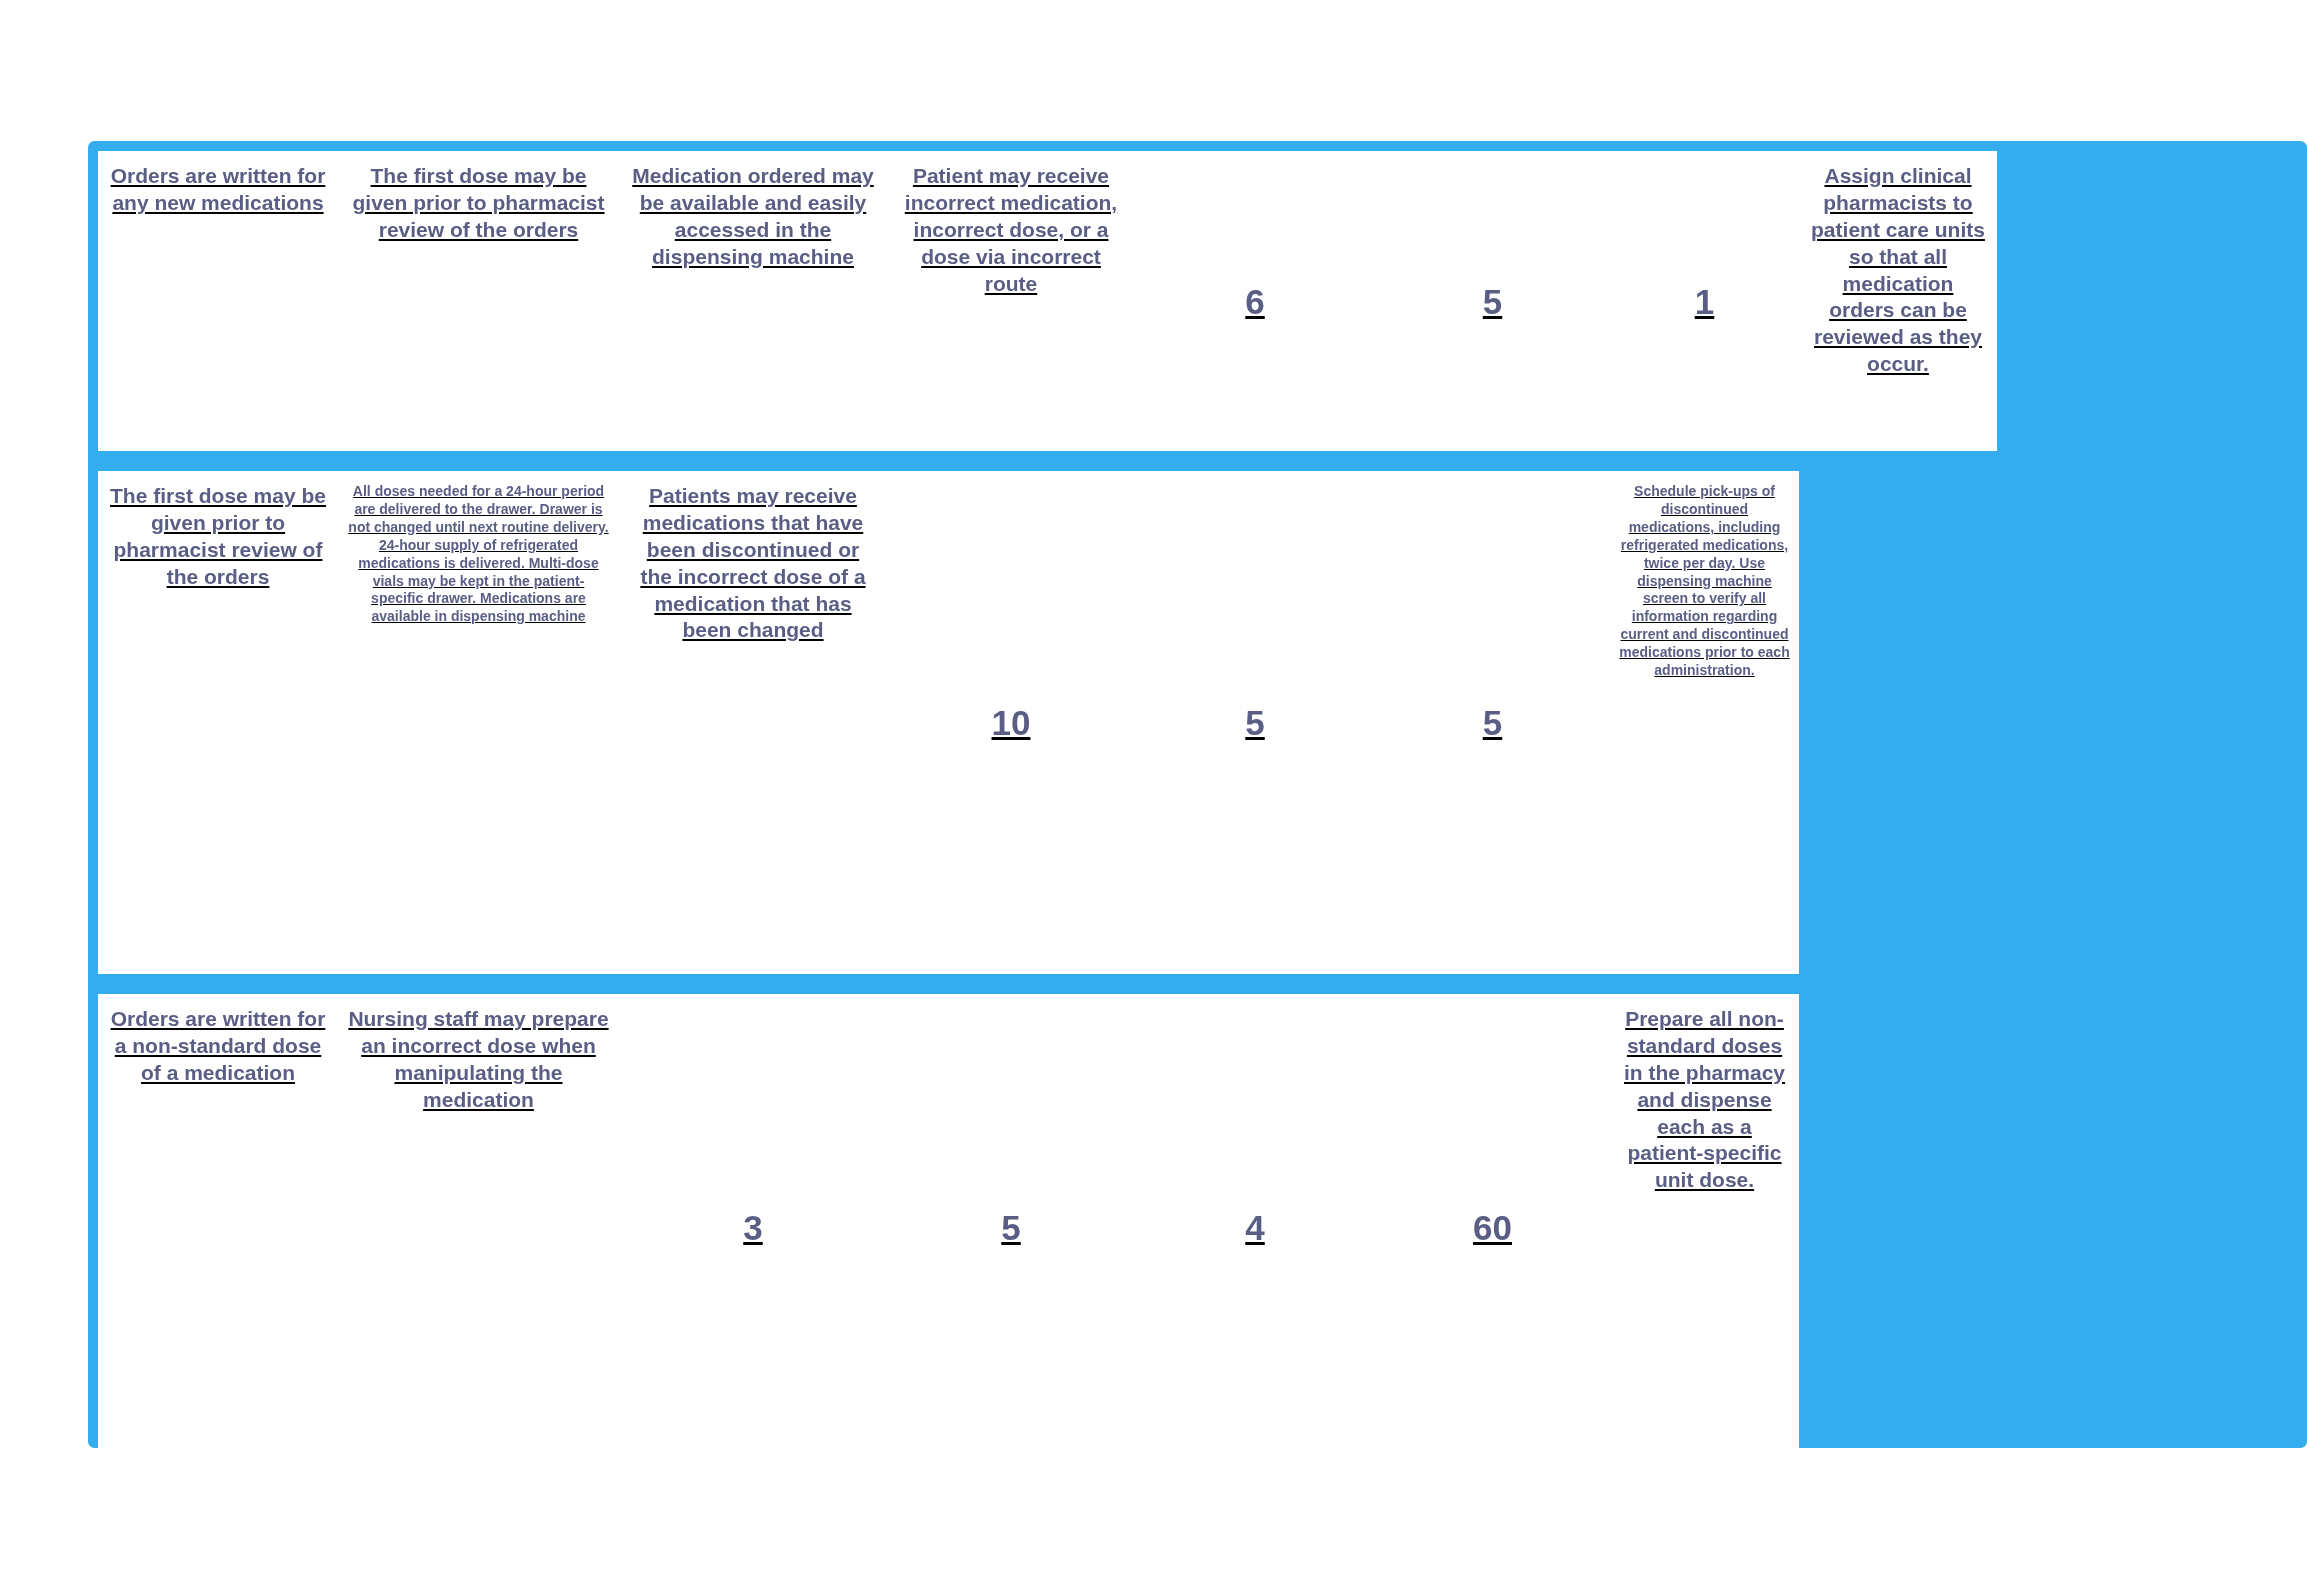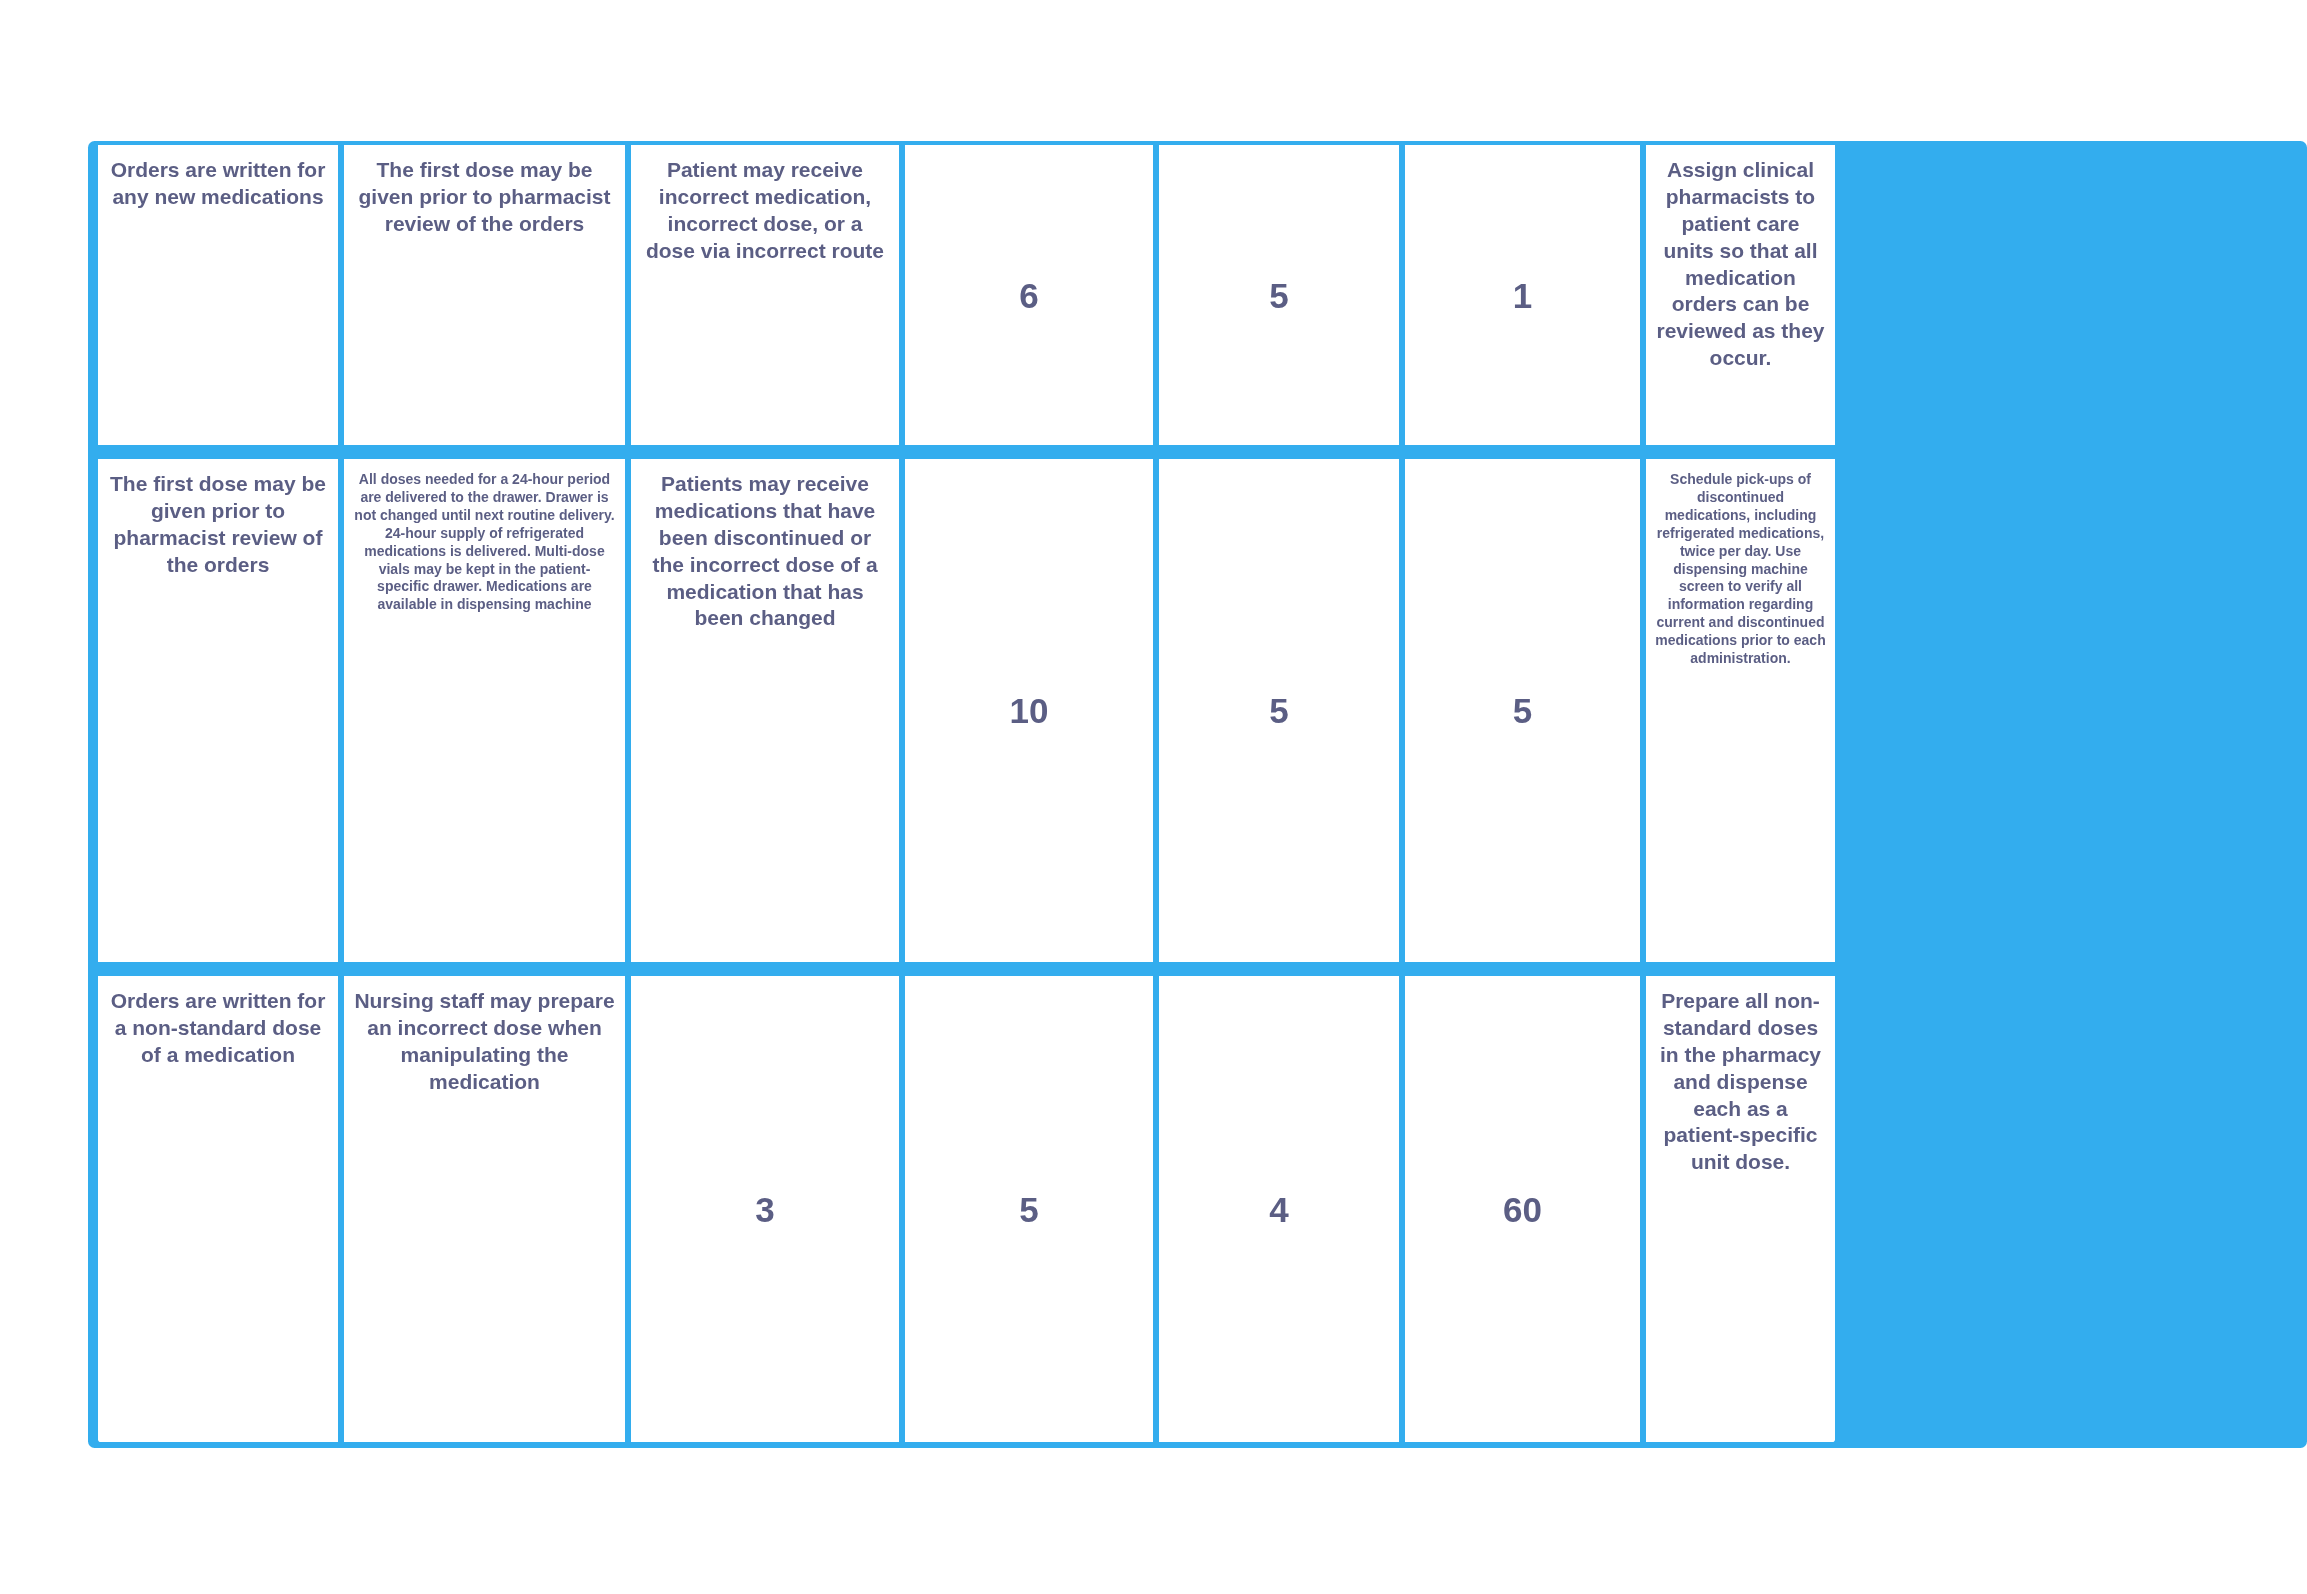--- a/index.html
+++ b/index.html
@@ -59,24 +59,25 @@
     align-items: center;
     justify-content: center;
     padding: 14px 6.5px;
     box-sizing: border-box;
     min-height: 159px;
     white-space: pre-line;
   }
 
   
   .body-grid {
-    gap: 6px;
-    padding: 4px 10px 10px 10px;
+    gap: 0;
+    padding: 10px 10px 10px 10px;
     box-sizing: border-box;
     width: 100%;
+    text-decoration: underline;
   }
   .body-grid .cell {
     background: #ffffff;
     color: #5B5E84;
     font-weight: bold;
     text-align: center;
     padding: 12px 9.2px;
     box-sizing: border-box;
     display: flex;
     justify-content: center;
@@ -115,20 +116,23 @@
     <div class="hcell" style="color: rgb(255, 255, 255);"></div>
     <div class="hcell" style="color: rgb(255, 255, 255);"></div>
   </div>
 
   <div class="grid body-grid rowA">
     <div class="cell txt" style="color: rgb(91, 94, 132);">
         <span class="cx">Orders are written for any new medications</span>
       </div>
     <div class="cell txt" style="color: rgb(91, 94, 132);">
         <span class="cx">The first dose may be given prior to pharmacist review of the orders</span>
+      </div>
+    <div class="cell txt" style="color: rgb(91, 94, 132);">
+        <span class="cx">Medication ordered may be available and easily accessed in the dispensing machine</span>
       </div>
     <div class="cell txt" style="color: rgb(91, 94, 132);">
         <span class="cx">Patient may receive incorrect medication, incorrect dose, or a dose via incorrect route</span>
       </div>
     <div class="cell num" style="color: rgb(91, 94, 132);">
         <span class="cx">6</span>
       </div>
     <div class="cell num" style="color: rgb(91, 94, 132);">
         <span class="cx">5</span>
       </div>

